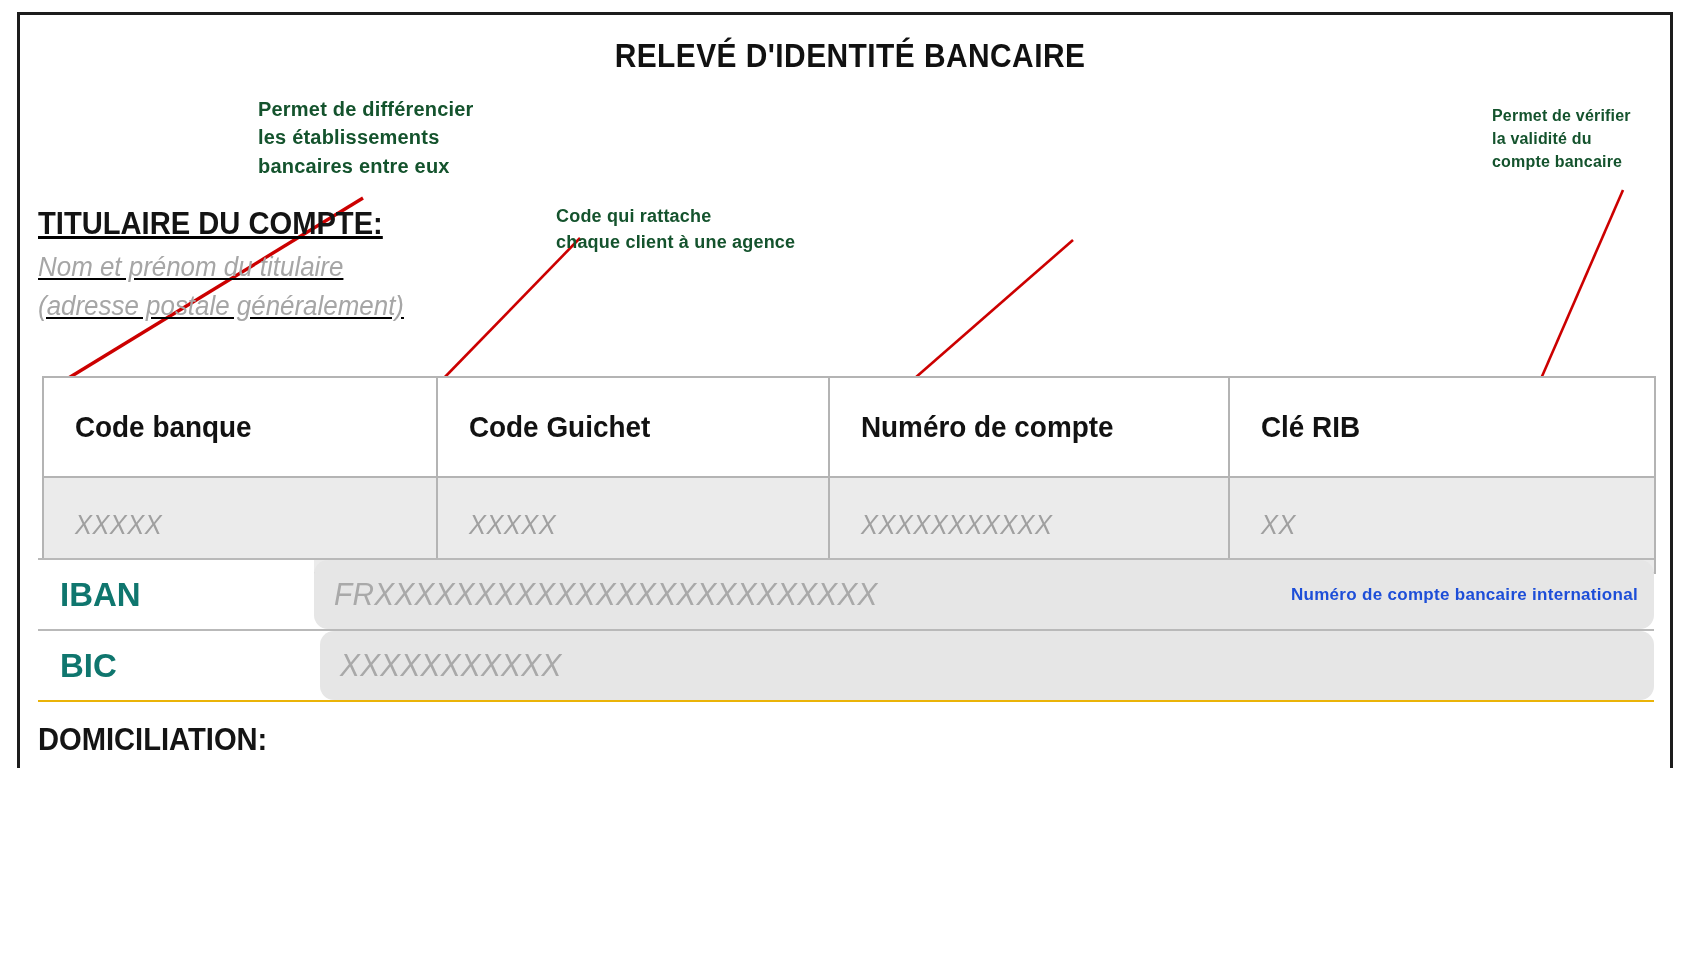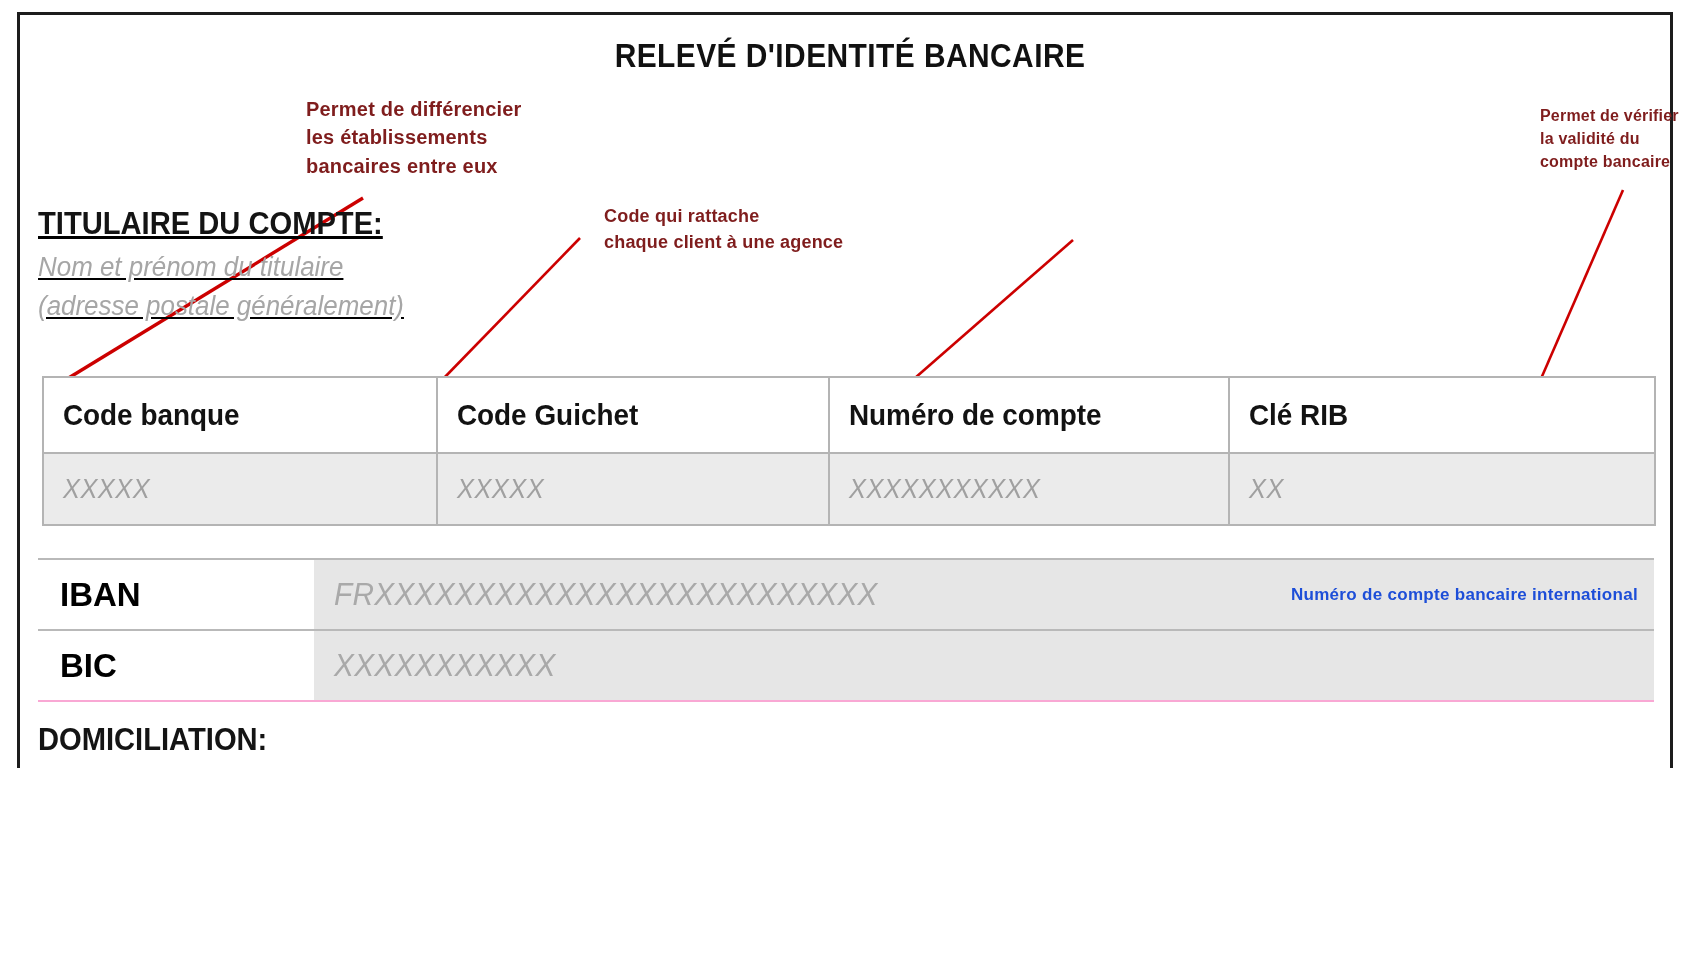--- a/index.html
+++ b/index.html
@@ -40,25 +40,24 @@
     letter-spacing: 0.5px;
     color: #111111;
     transform: scaleX(0.88);
     transform-origin: center top;
   }
   
   .callout {
     position: absolute;
     font-family: "Liberation Sans", sans-serif;
     font-weight: bold;
-    color: #7f1d1d;
+    color: #14532d;
     line-height: 1.30;
     white-space: pre-line;
     letter-spacing: 0.2px;
-    margin-left: 48px;
   }
   #callout-banque {
     left: 258px;
     top: 95px;
     font-size: 20px;
     line-height: 1.42;
   }
   #callout-guichet {
     left: 556px;
     top: 204px;
@@ -118,21 +117,21 @@
   #rib-table {
     position: absolute;
     left: 42px;
     top: 376px;
     width: 1612px;
     border-collapse: collapse;
     table-layout: fixed;
   }
   #rib-table th, #rib-table td {
     border: 2px solid #b4b4b4;
-    padding: 4px;
+    padding: 16px;
     margin: 0;
     text-align: left;
   }
   #rib-table th {
     background: #ffffff;
     height: 66px;
     vertical-align: middle;
   }
   #rib-table td {
     background: #ebebeb;
@@ -173,44 +172,46 @@
     width: 1616px;
   }
   .ib-row {
     position: relative;
     display: flex;
     align-items: stretch;
     height: 69px;
     border-top: 2px solid #b9b9b9;
   }
   #ib-row-bic {
-    border-bottom: 2px solid #f9a8d4;
+    border-bottom: 2px solid #eab308;
+    gap: 6px;
   }
   .ib-label {
     width: 276px;
     flex: 0 0 276px;
     background: #ffffff;
     display: flex;
     align-items: center;
     padding-left: 22px;
     box-sizing: border-box;
     font-family: "Liberation Sans", sans-serif;
     font-weight: bold;
     font-size: 33px;
-    color: #000000;
+    color: #0f766e;
     letter-spacing: 0px;
   }
   .ib-value-wrap {
     flex: 1 1 auto;
     background: #e6e6e6;
     display: flex;
     align-items: center;
     justify-content: space-between;
     padding: 0 16px 0 20px;
     box-sizing: border-box;
+    border-radius: 14px;
   }
   .ib-value {
     font-family: "Liberation Sans", sans-serif;
     font-style: italic;
     font-size: 31px;
     color: #a9a9a9;
     letter-spacing: 0.3px;
     white-space: nowrap;
     transform: scaleX(0.96);
     transform-origin: left center;

